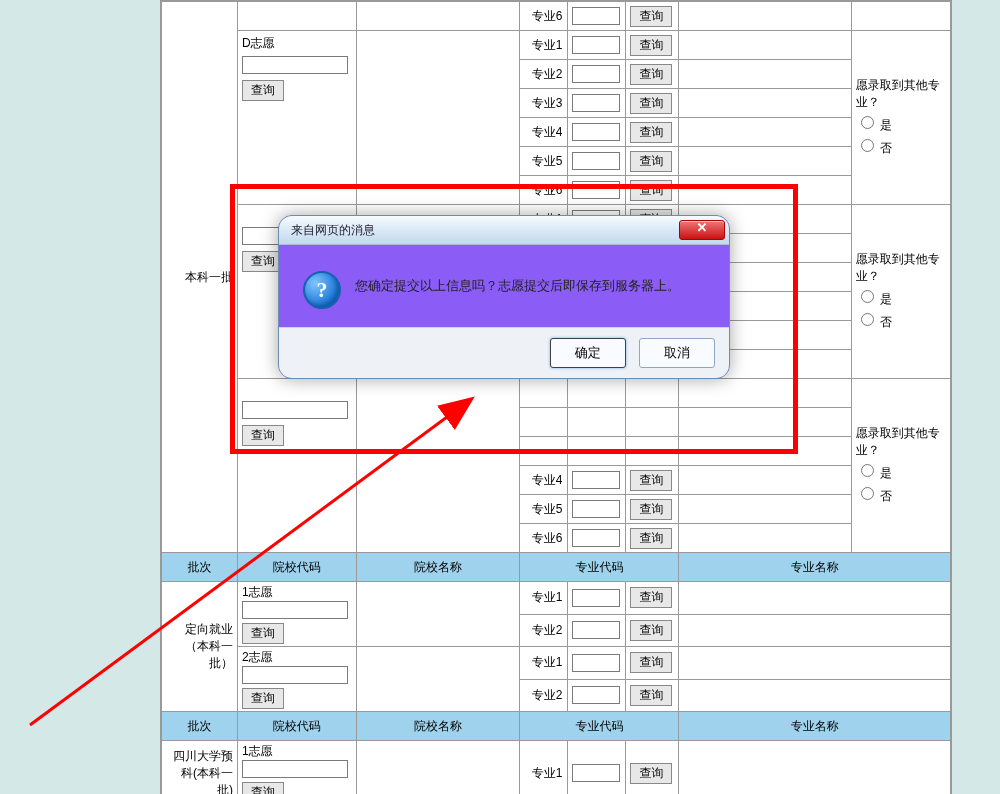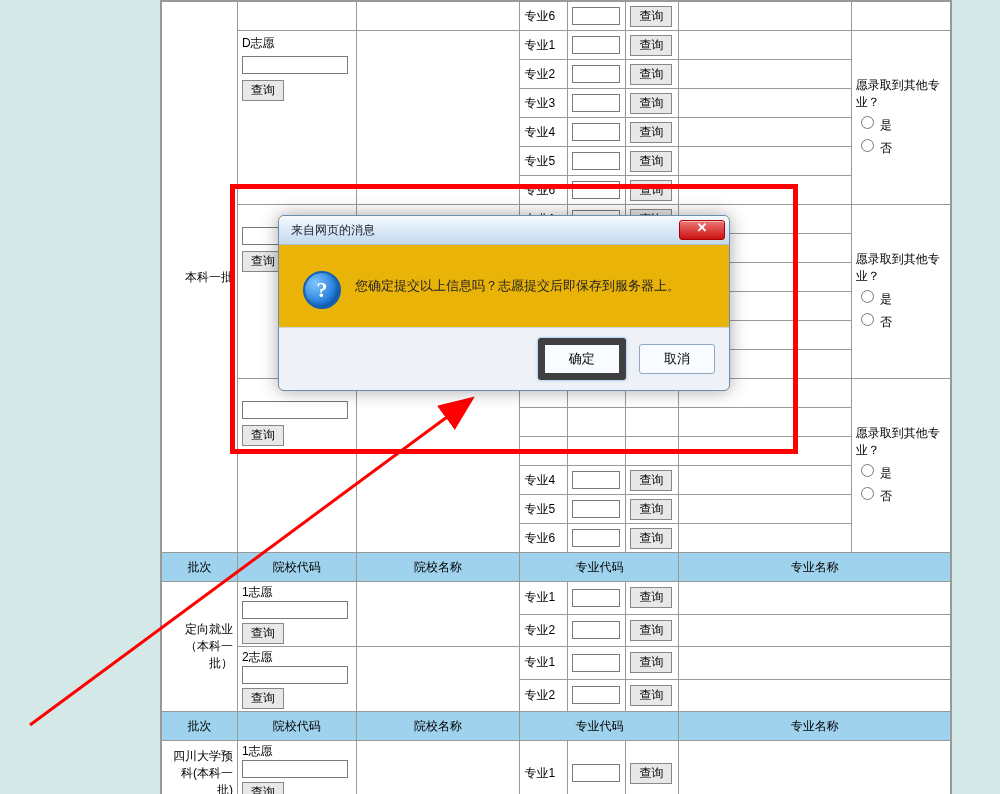--- a/index.html
+++ b/index.html
@@ -32,21 +32,21 @@
   }
   tr.hdr td {
     background: #9fd2ed;
     text-align: center;
     font-weight: normal;
     color: #000;
   }
   .c-batch { width: 70px; text-align: right; }
   .c-code  { width: 110px; text-align: center; }
   .c-school{ width: 165px; }
-  .c-mlab  { width: 40px; border-right: none; margin-top: 34px; }
+  .c-mlab  { width: 40px; text-align: right; border-right: none; margin-top: 34px; }
   .c-minp  { width: 50px; border-left: none; border-right: none; }
   .c-mbtn  { width: 45px; border-left: none; }
   .c-mname { width: 175px; }
   .c-opt   { width: 95px; font-size: 12px; }
   input.txt {
     width: 42px;
     height: 16px;
     border: 1px solid #7a7a7a;
     padding: 0 2px;
     font-size: 12px;
@@ -67,23 +67,23 @@
     cursor: pointer;
   }
   .radio-row { margin: 2px 0; }
 
   
   .dialog {
     position: absolute;
     left: 278px;
     top: 215px;
     width: 450px;
-    background: #eab308;
+    background: #8b5cf6;
     box-shadow: 0 0 18px rgba(0,0,0,0.35);
-    border-radius: 6px;
+    border-radius: 14px;
     border: 1px solid #6a8db0;
     overflow: hidden;
   }
   .dlg-title {
     height: 28px;
     background: linear-gradient(#f6fbff 0%, #dae9f7 50%, #c4d9ee 100%);
     display: flex;
     align-items: center;
     padding: 0 4px 0 12px;
     font-size: 12px;
@@ -141,21 +141,21 @@
     font-family: inherit;
     font-size: 13px;
     padding: 5px 24px;
     margin-left: 10px;
     cursor: pointer;
     background: #f8fbff;
     border: 1px solid #8da7c4;
     border-radius: 3px;
   }
   .dlg-actions button.focus {
-    border: 7px solid #404040;
+    border: 1px solid #404040;
     box-shadow: 0 0 3px #69aef2;
   }
 
   
   .anno-box {
     position: absolute;
     left: 230px;
     top: 184px;
     width: 558px;
     height: 260px;

